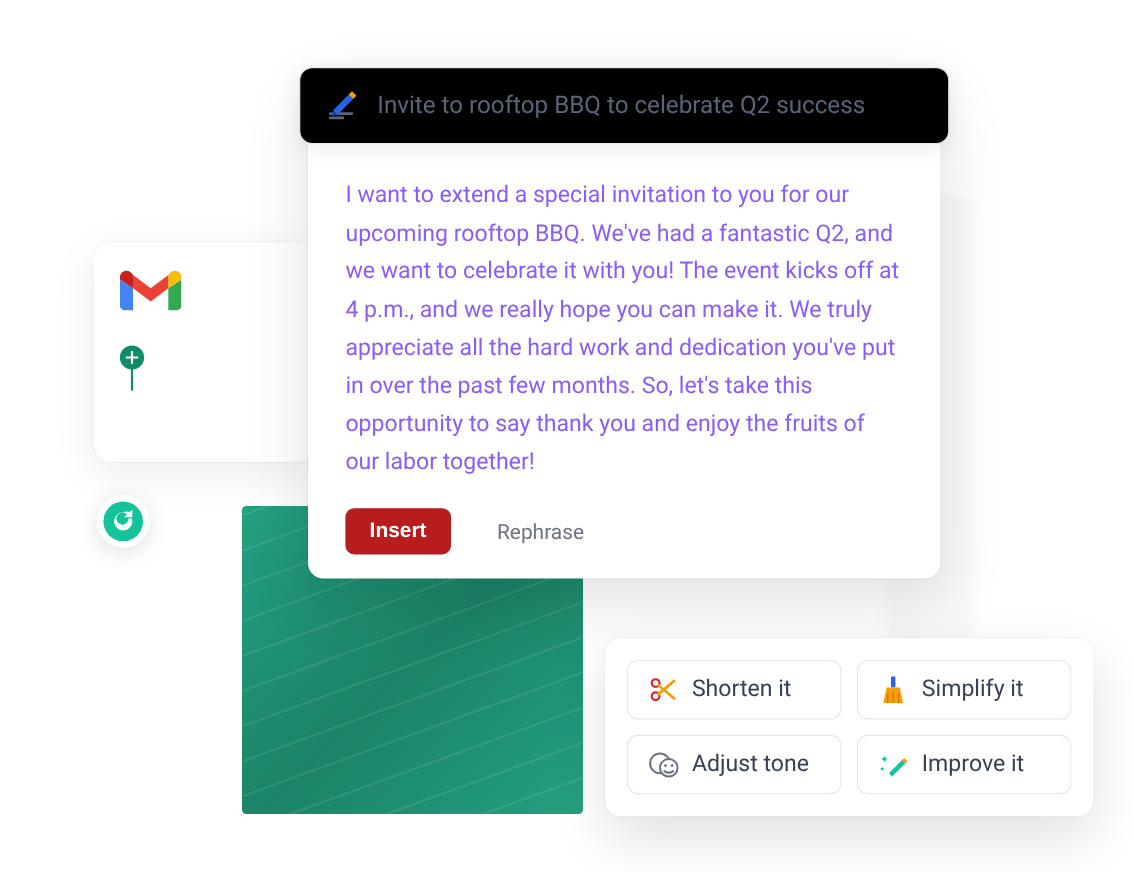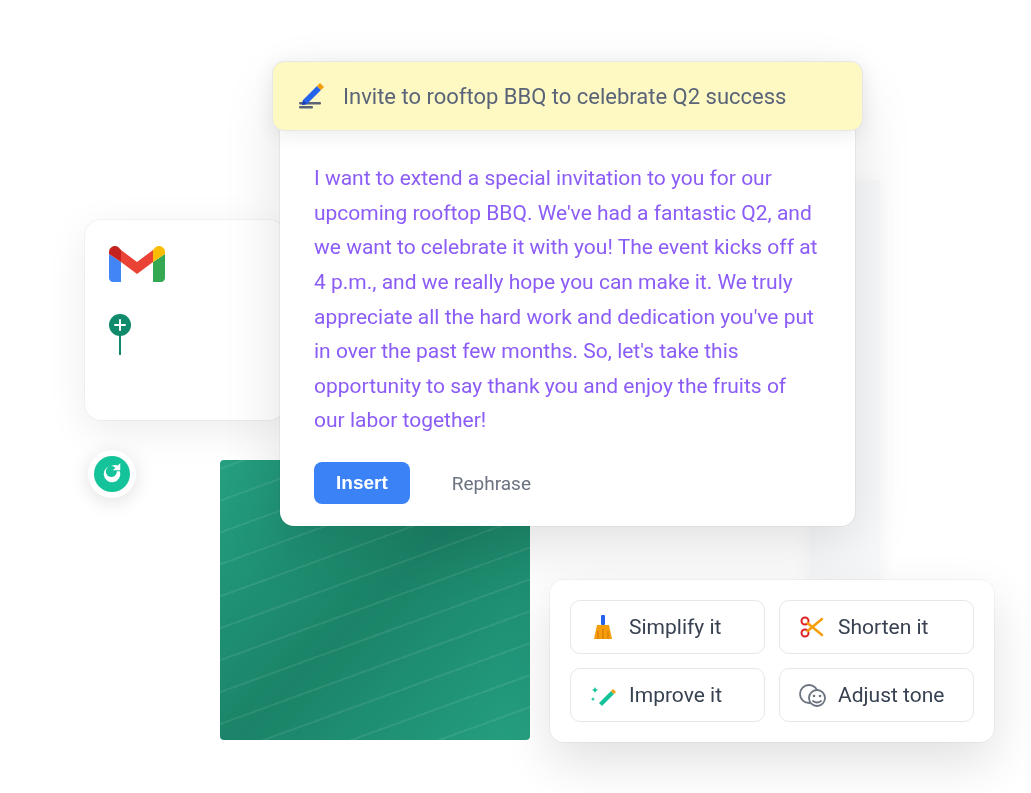--- a/index.html
+++ b/index.html
@@ -133,21 +133,21 @@
     }
     
     .prompt-bar {
       display: flex;
       align-items: center;
       gap: 16px;
       padding: 18px 22px;
       border: 1px solid #e5e7eb;
       border-radius: 12px;
       margin: -4px -8px 0 -8px;
-      background: #fef9c3;
+      background: #000000;
       box-shadow: 0 4px 20px rgba(0,0,0,0.08);
       position: relative;
       z-index: 2;
     }
     .prompt-icon {
       width: 32px;
       height: 32px;
       flex-shrink: 0;
       position: relative;
     }
@@ -167,21 +167,21 @@
       font-weight: 400;
     }
     
     .action-row {
       display: flex;
       align-items: center;
       gap: 22px;
       margin-top: 24px;
     }
     .insert-btn {
-      background: #3b82f6;
+      background: #b91c1c;
       color: white;
       border: none;
       padding: 10px 22px;
       border-radius: 8px;
       font-size: 19px;
       font-weight: 600;
       cursor: pointer;
     }
     .rephrase-link {
       color: #6b7280;
@@ -286,56 +286,56 @@
       <span class="rephrase-link">Rephrase</span>
     </div>
   </div>
 </div>
 
 <div class="chips-panel">
   <div class="chip-row">
     <div class="chip">
       <span class="chip-icon">
         <svg width="28" height="28" viewBox="0 0 28 28">
+          <circle cx="7" cy="8" r="3.5" fill="none" stroke="#dc2626" stroke-width="2"></circle>
+          <circle cx="7" cy="20" r="3.5" fill="none" stroke="#dc2626" stroke-width="2"></circle>
+          <path d="M9.5 10 L24 22 M9.5 18 L24 6" stroke="#f59e0b" stroke-width="2.5" stroke-linecap="round"></path>
+        </svg>
+      </span>
+      <span>Shorten it</span>
+    </div>
+    <div class="chip">
+      <span class="chip-icon">
+        <svg width="28" height="28" viewBox="0 0 28 28">
           <rect x="12" y="2" width="4" height="10" rx="1" fill="#2563eb"></rect>
           <path d="M8 12 L20 12 L23 26 L5 26 Z" fill="#f59e0b"></path>
           <path d="M9 18 L9 26 M14 16 L14 26 M19 18 L19 26" stroke="#d97706" stroke-width="1.2"></path>
         </svg>
       </span>
       <span>Simplify it</span>
     </div>
-    <div class="chip">
-      <span class="chip-icon">
-        <svg width="28" height="28" viewBox="0 0 28 28">
-          <circle cx="7" cy="8" r="3.5" fill="none" stroke="#dc2626" stroke-width="2"></circle>
-          <circle cx="7" cy="20" r="3.5" fill="none" stroke="#dc2626" stroke-width="2"></circle>
-          <path d="M9.5 10 L24 22 M9.5 18 L24 6" stroke="#f59e0b" stroke-width="2.5" stroke-linecap="round"></path>
-        </svg>
-      </span>
-      <span>Shorten it</span>
-    </div>
   </div>
   <div class="chip-row">
-    <div class="chip">
-      <span class="chip-icon">
-        <svg width="28" height="28" viewBox="0 0 28 28">
-          <path d="M6 6 l1 2 l2 1 l-2 1 l-1 2 l-1 -2 l-2 -1 l2 -1 Z" fill="#15c39a"></path>
-          <path d="M4 16 l0.7 1.4 l1.4 0.7 l-1.4 0.7 l-0.7 1.4 l-0.7 -1.4 l-1.4 -0.7 l1.4 -0.7 Z" fill="#15c39a"></path>
-          <path d="M10 22 L22 10 L25 13 L13 25 Z" fill="#15c39a"></path>
-          <path d="M22 10 L24 8 L27 11 L25 13 Z" fill="#f59e0b"></path>
-        </svg>
-      </span>
-      <span>Improve it</span>
-    </div>
     <div class="chip">
       <span class="chip-icon">
         <svg width="28" height="28" viewBox="0 0 28 28">
           <circle cx="11" cy="13" r="9" fill="none" stroke="#6b7280" stroke-width="1.8"></circle>
           <circle cx="19" cy="17" r="8" fill="white" stroke="#6b7280" stroke-width="1.8"></circle>
           <circle cx="16" cy="15" r="1.3" fill="#6b7280"></circle>
           <circle cx="22" cy="15" r="1.3" fill="#6b7280"></circle>
           <path d="M15 20 Q19 23 23 20" fill="none" stroke="#6b7280" stroke-width="1.8" stroke-linecap="round"></path>
         </svg>
       </span>
       <span>Adjust tone</span>
     </div>
+    <div class="chip">
+      <span class="chip-icon">
+        <svg width="28" height="28" viewBox="0 0 28 28">
+          <path d="M6 6 l1 2 l2 1 l-2 1 l-1 2 l-1 -2 l-2 -1 l2 -1 Z" fill="#15c39a"></path>
+          <path d="M4 16 l0.7 1.4 l1.4 0.7 l-1.4 0.7 l-0.7 1.4 l-0.7 -1.4 l-1.4 -0.7 l1.4 -0.7 Z" fill="#15c39a"></path>
+          <path d="M10 22 L22 10 L25 13 L13 25 Z" fill="#15c39a"></path>
+          <path d="M22 10 L24 8 L27 11 L25 13 Z" fill="#f59e0b"></path>
+        </svg>
+      </span>
+      <span>Improve it</span>
+    </div>
   </div>
 </div>
 
 </body></html>

